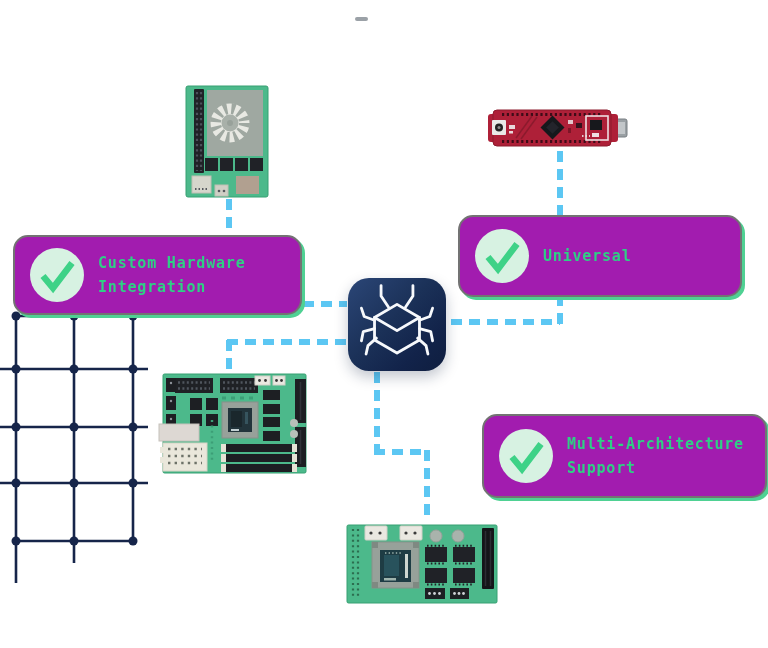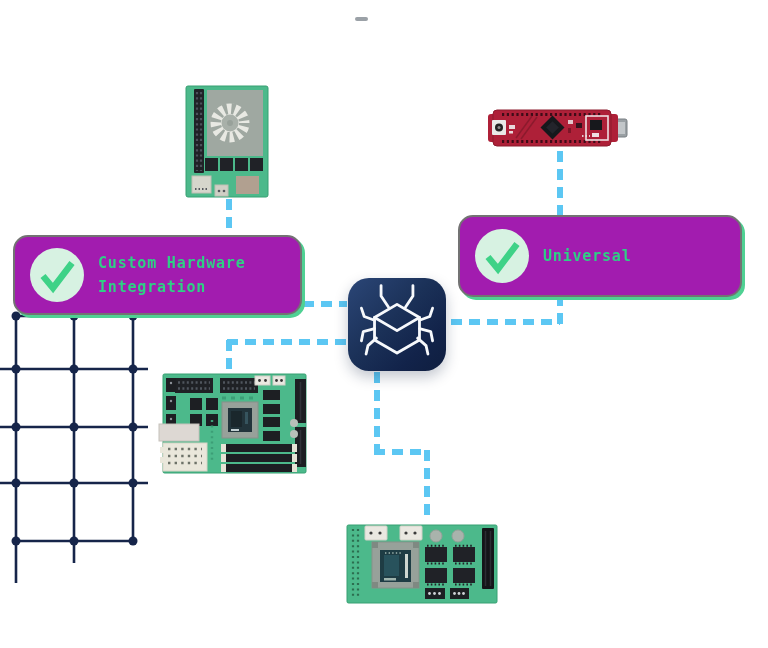--- a/index.html
+++ b/index.html
@@ -280,14 +280,25 @@
     <div class="check-badge">
       <svg width="54" height="54" viewBox="0 0 54 54">
         <polyline points="13,28 23,40 42,15" fill="none" stroke="#3ed287" stroke-width="6.5" stroke-linecap="butt" stroke-linejoin="miter"></polyline>
       </svg>
     </div>
     <div class="callout-text">
       <span>Universal</span>
     </div>
   </div>
 
+  <div class="abs callout" style="left:482px;top:414px;width:285px;height:84px">
+    <div class="check-badge">
+      <svg width="54" height="54" viewBox="0 0 54 54">
+        <polyline points="13,28 23,40 42,15" fill="none" stroke="#3ed287" stroke-width="6.5" stroke-linecap="butt" stroke-linejoin="miter"></polyline>
+      </svg>
+    </div>
+    <div class="callout-text">
+      <span>Multi-Architecture</span>
+      <span>Support</span>
+    </div>
+  </div>
 
 </div>
 
 </body></html>

